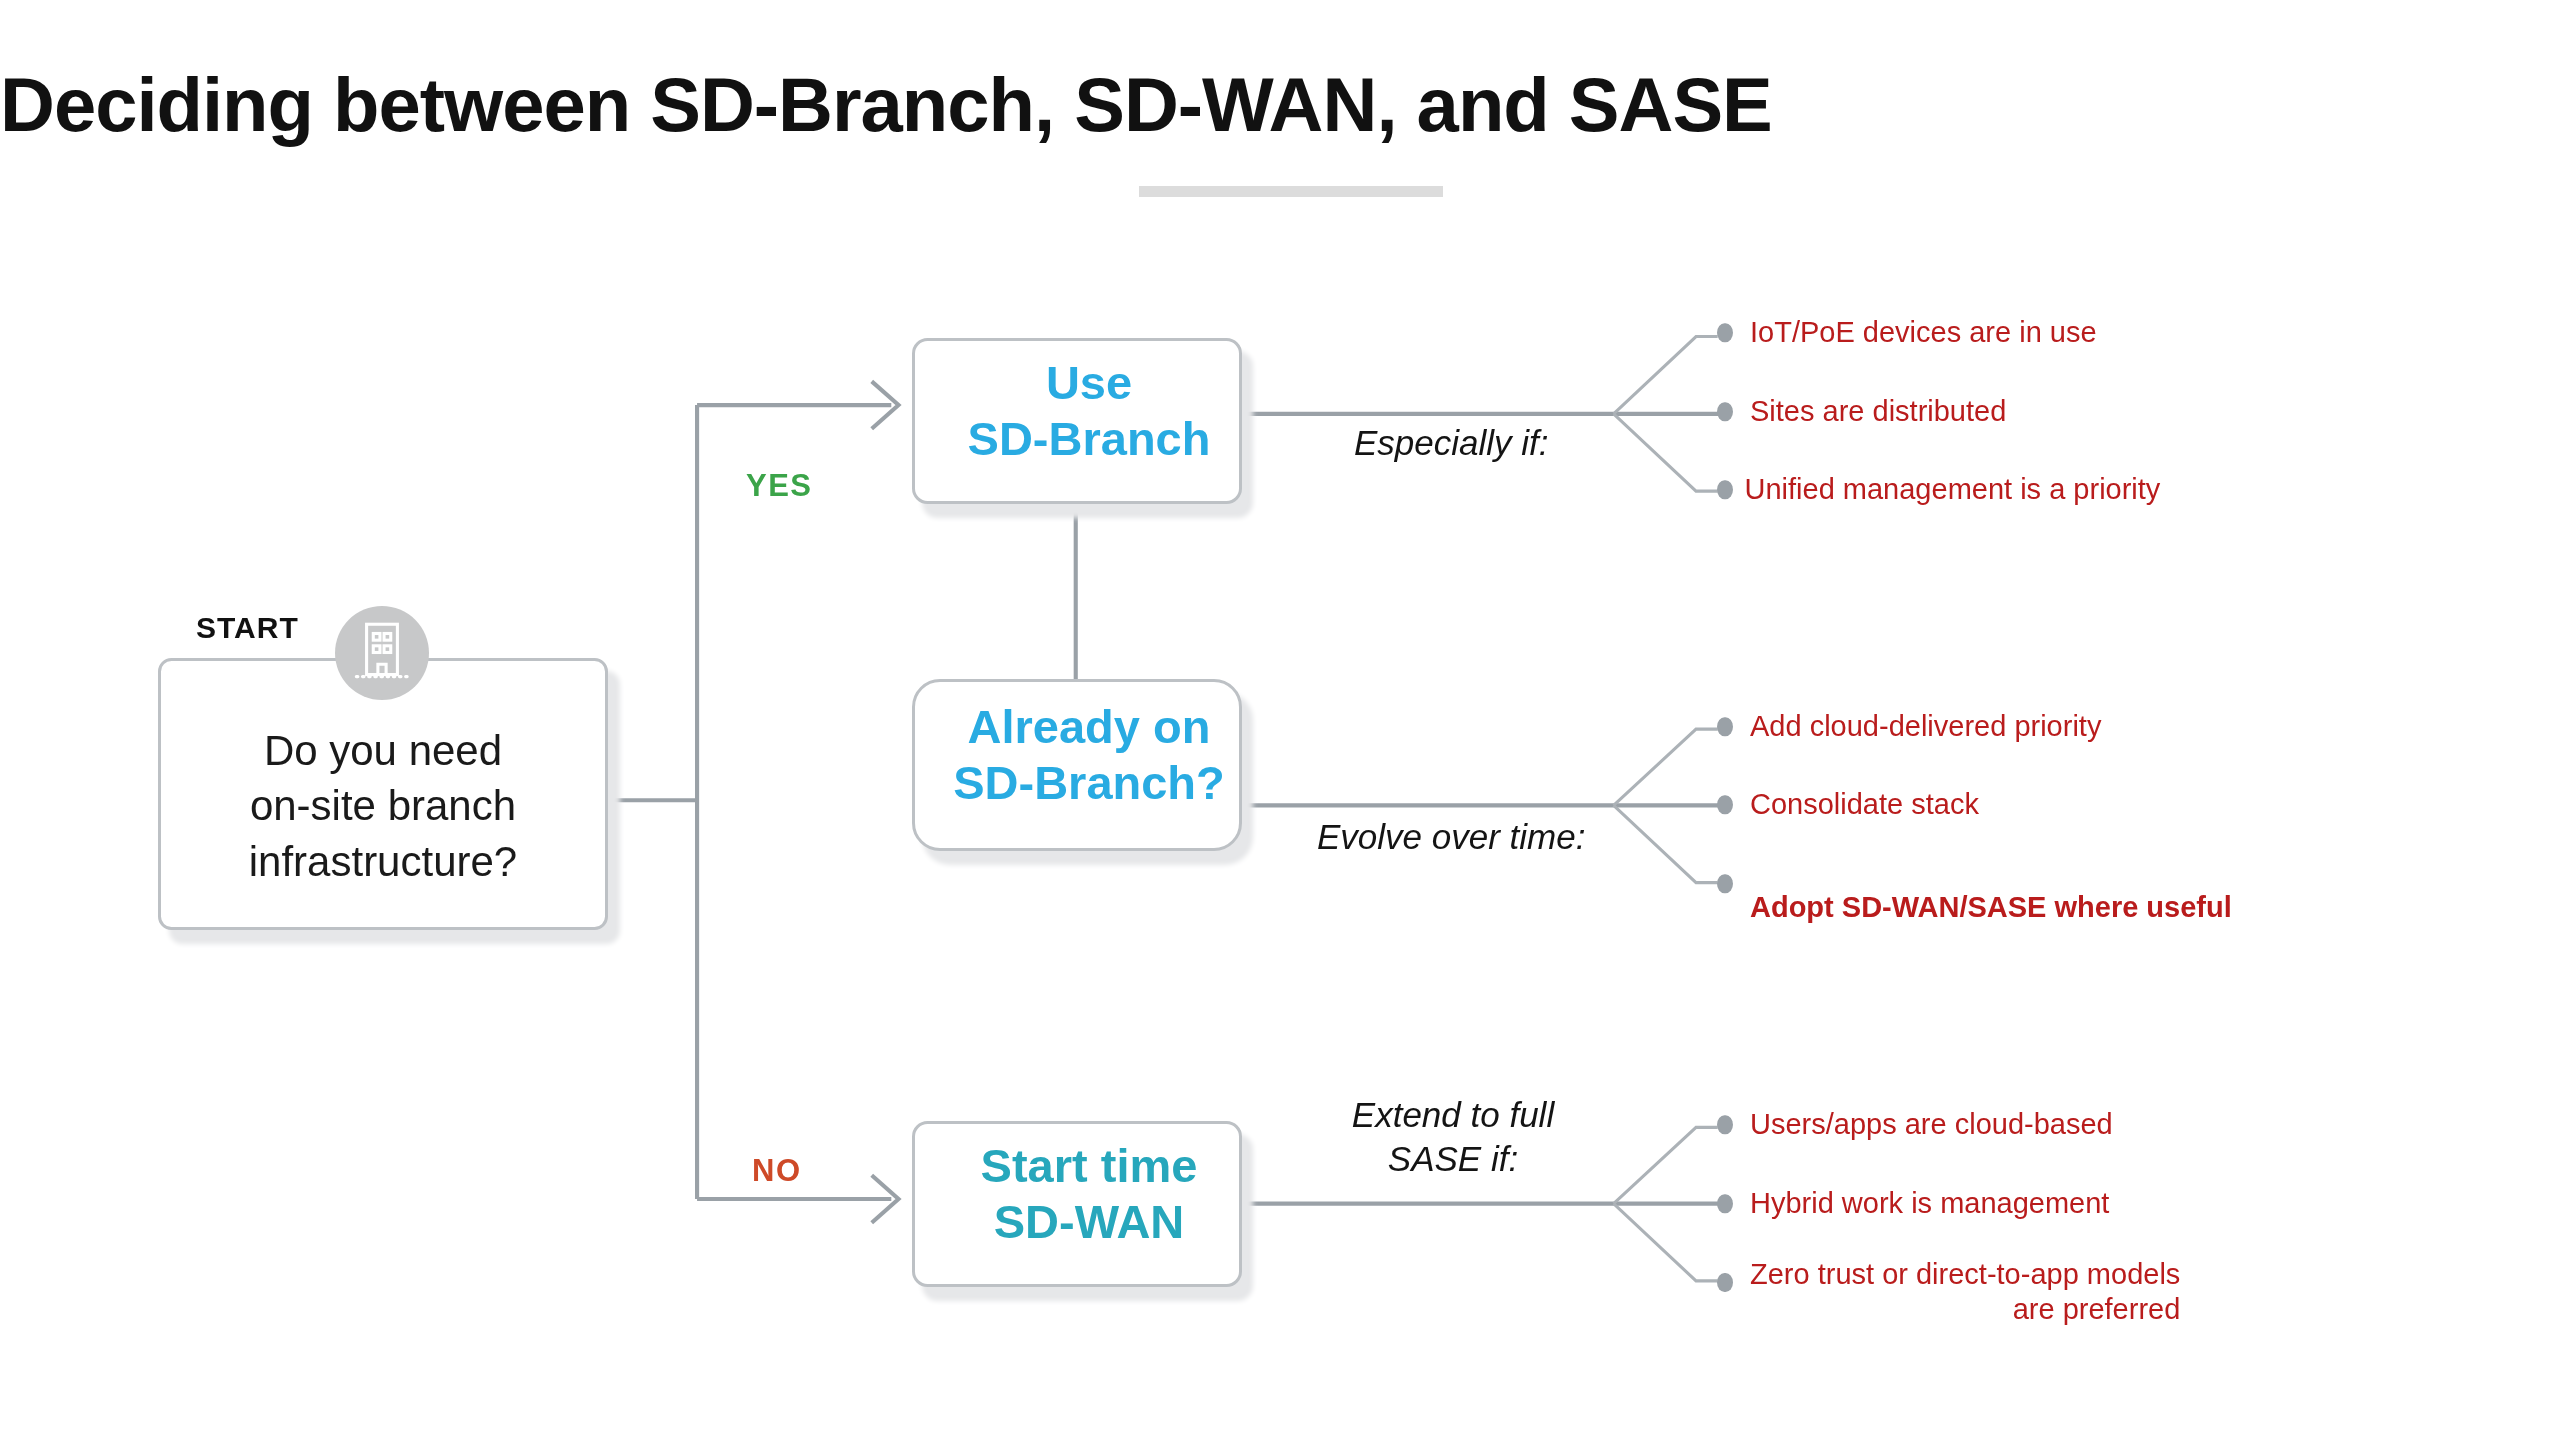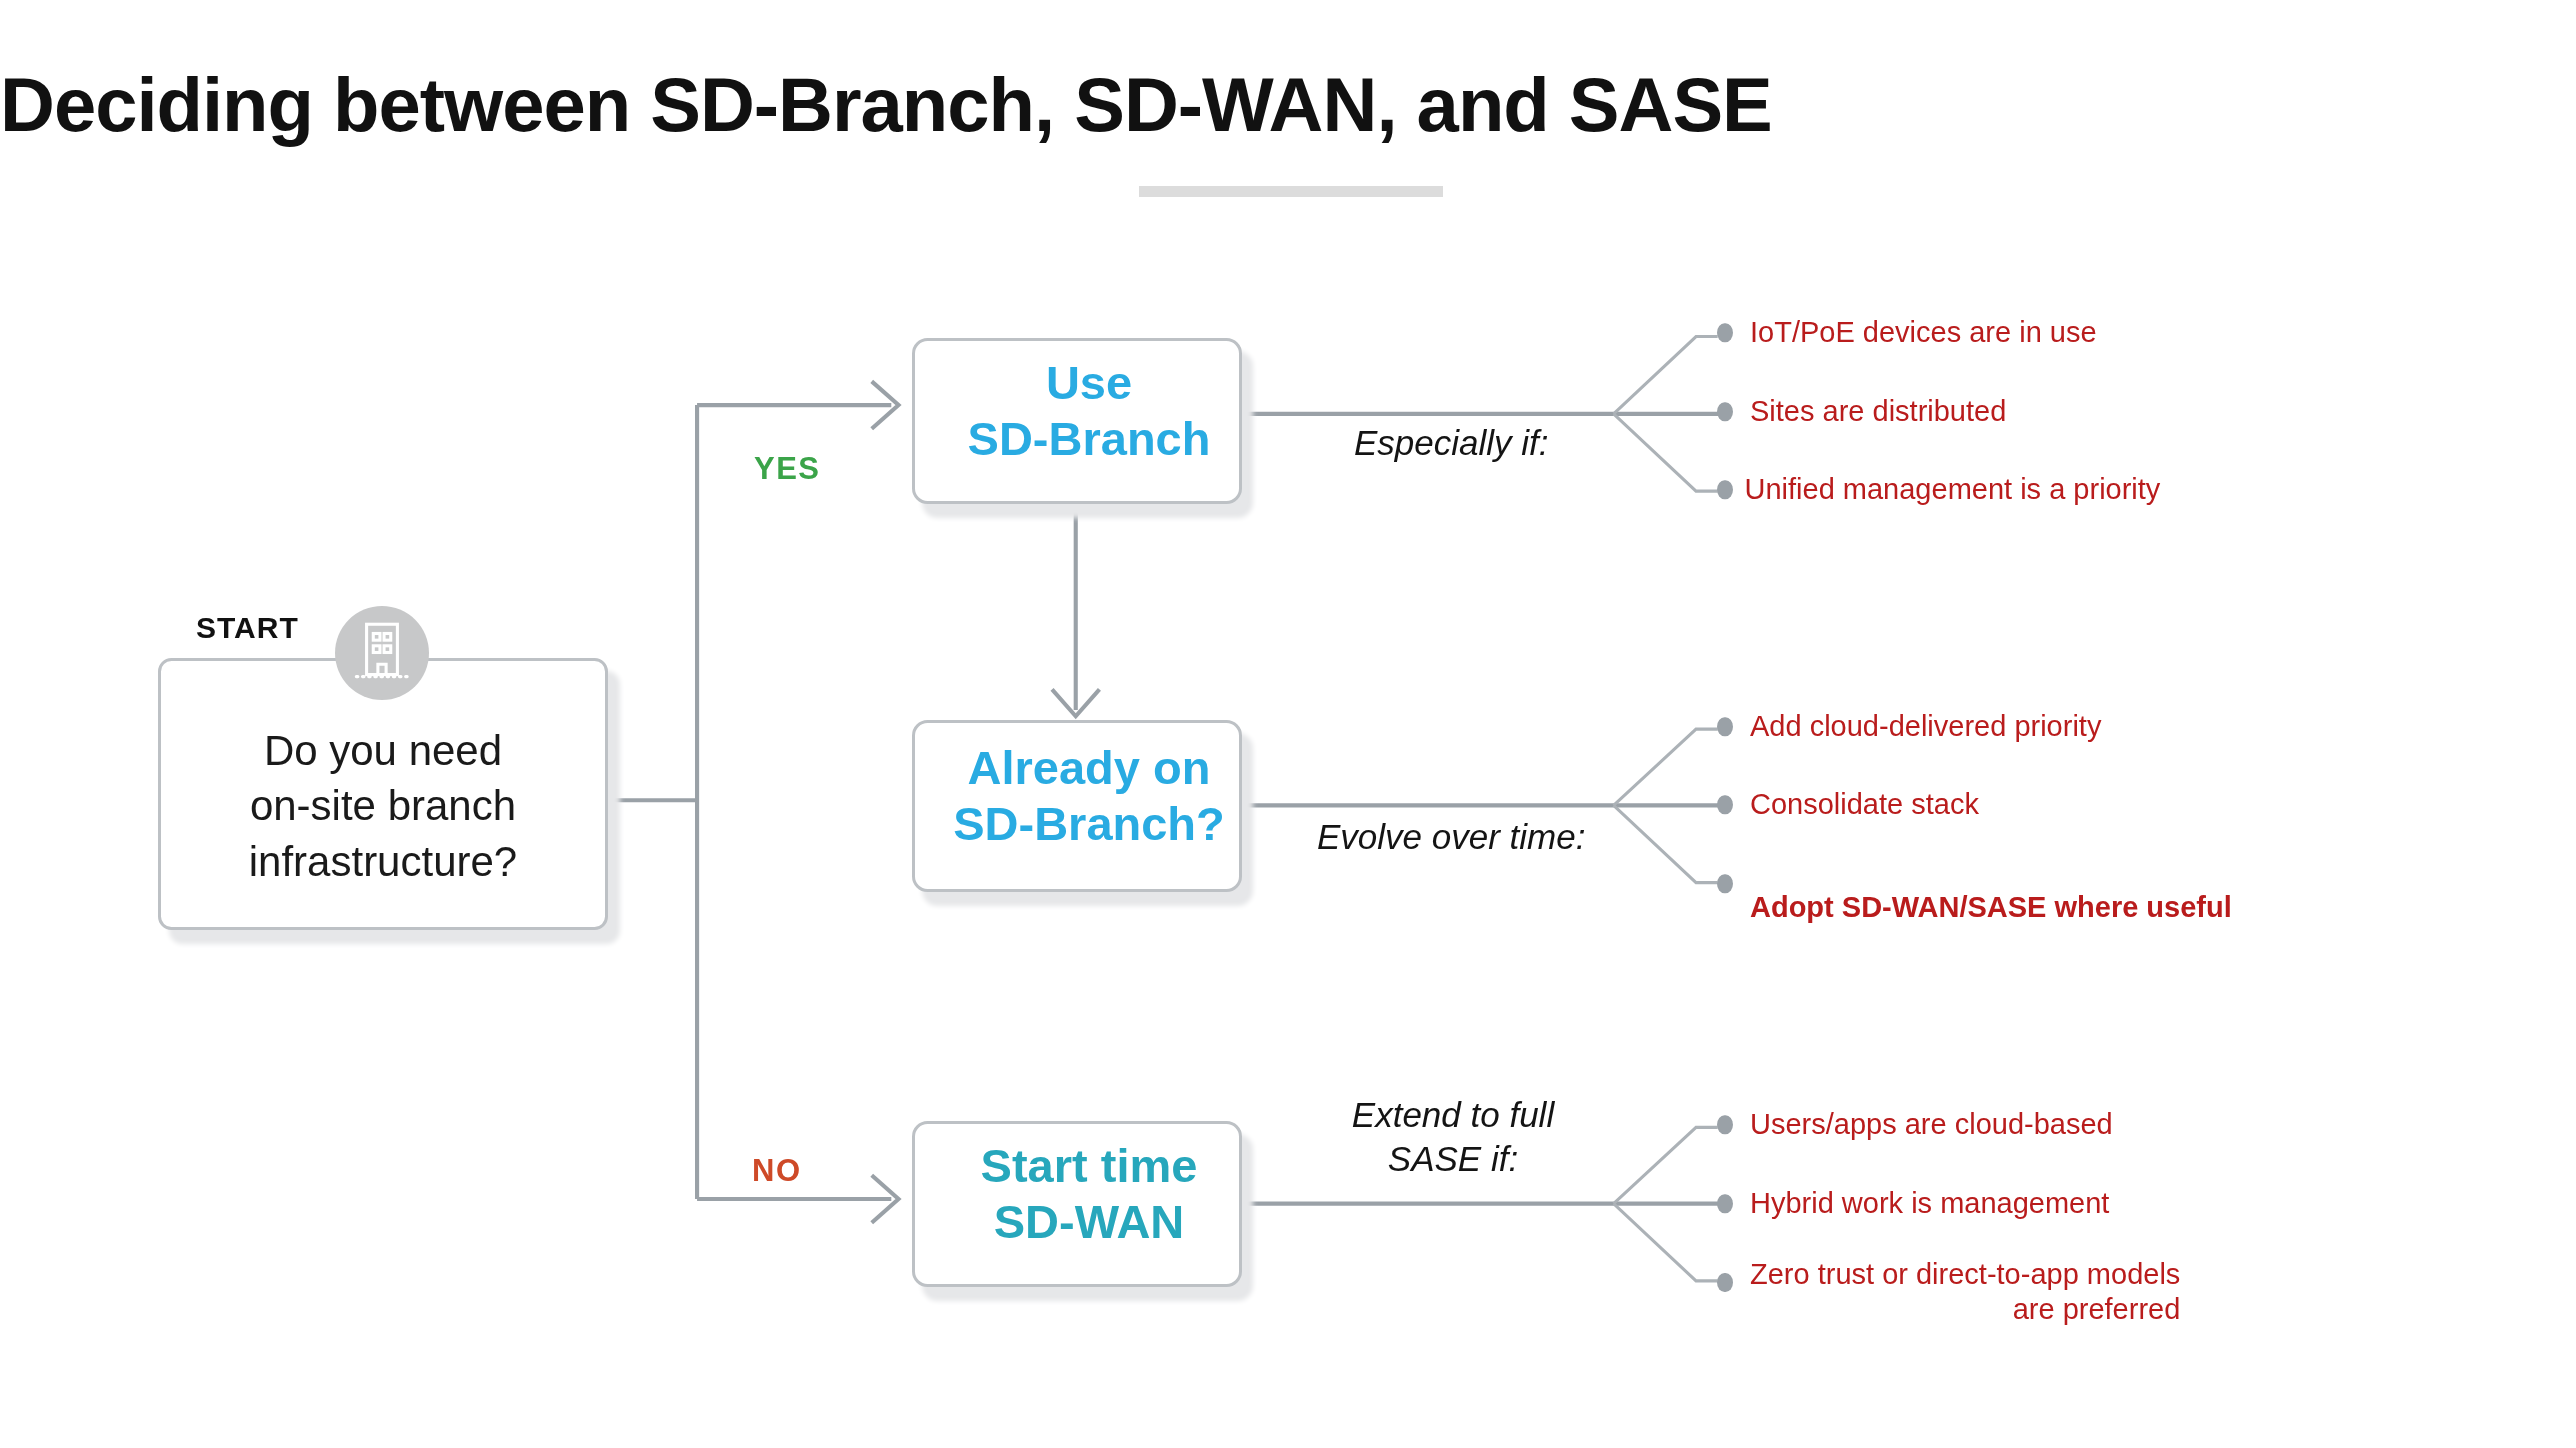--- a/index.html
+++ b/index.html
@@ -23,29 +23,29 @@
   .start-box{position:absolute;left:158px;top:658px;width:450px;height:272px;background:#ffffff;
              border:3.6px solid #bdc1c5;border-radius:13.4px;box-shadow:11.3px 13.4px 5.2px #e6e7e9;
              box-sizing:border-box;display:flex;align-items:center;justify-content:center;}
   .start-q{font-size:42px;line-height:1.31;text-align:center;white-space:pre-line;
            color:#1a1a1a;padding-top:24px;}
   .start-circle{position:absolute;left:335px;top:606px;width:94px;height:94px;border-radius:50%;
                 background:#c7c8c9;display:flex;align-items:center;justify-content:center;}
 
   
   .tag{position:absolute;font-size:31px;font-weight:bold;letter-spacing:1.5px;}
-  .tag.yes{left:746px;top:451px;color:var(--yes_green);margin-left:8px;}
+  .tag.yes{left:746px;top:468px;color:var(--yes_green);}
   .tag.no{left:752px;top:1153px;color:var(--no_red);}
 
   
   .node{position:absolute;left:912px;width:330px;background:#ffffff;border:3.6px solid #bdc1c5;
         border-radius:15.5px;box-shadow:10.3px 13.4px 5.2px #e6e7e9;box-sizing:border-box;
         display:flex;align-items:center;justify-content:center;padding-left:24px;}
   .node.n1{top:338px;height:166px;}
-  .node.n2{top:720px;height:172px;}
+  .node.n2{top:679px;height:172px;border-radius:28px;}
   .node.n3{top:1121px;height:166px;}
   .nt{font-size:47px;font-weight:bold;line-height:1.18;text-align:center;white-space:pre-line;
       margin-bottom:20.6px;}
   .nt.c1{color:var(--accent_cyan);}
   .nt.c2{color:var(--accent_teal);}
 
   
   .qual{position:absolute;font-size:35px;font-style:italic;color:#141414;white-space:pre-line;}
   .qual.q1{left:1354px;top:423px;}
   .qual.q2{left:1317px;top:817px;}

